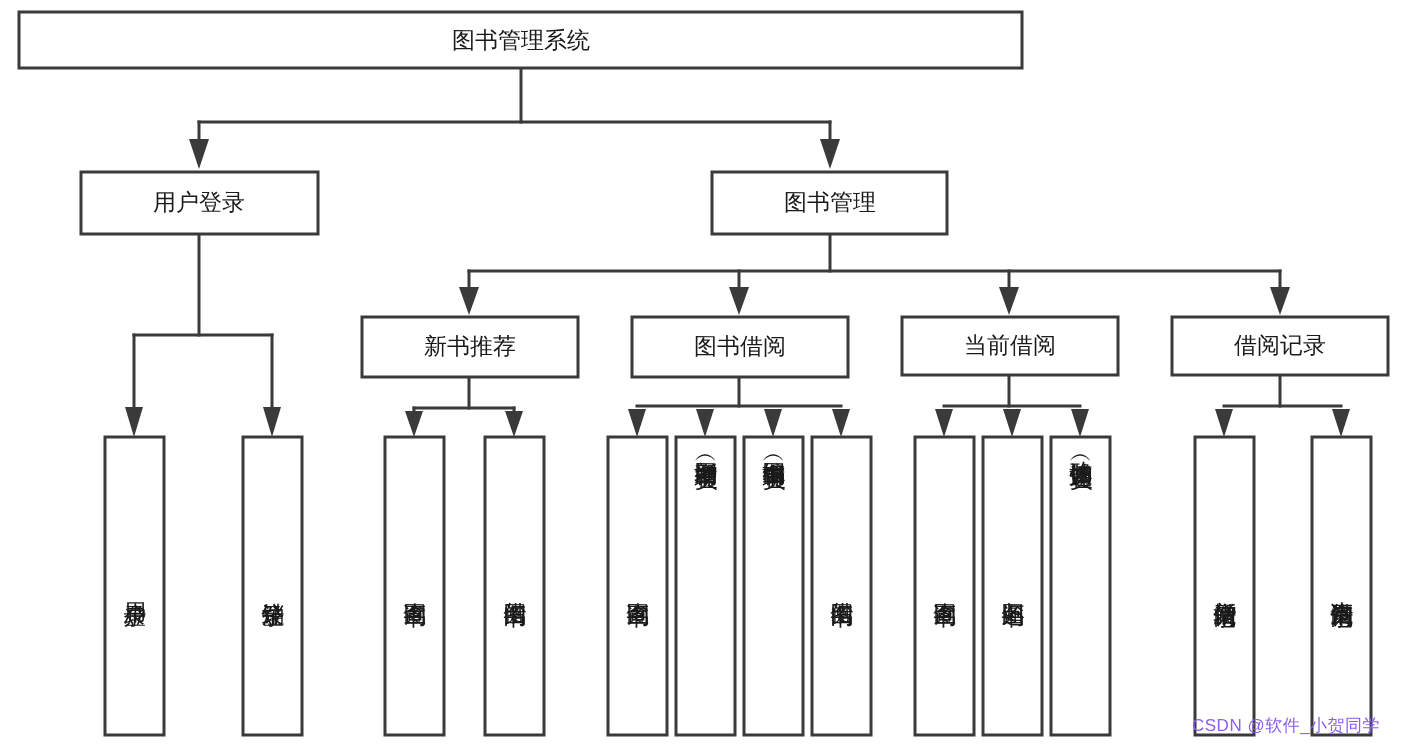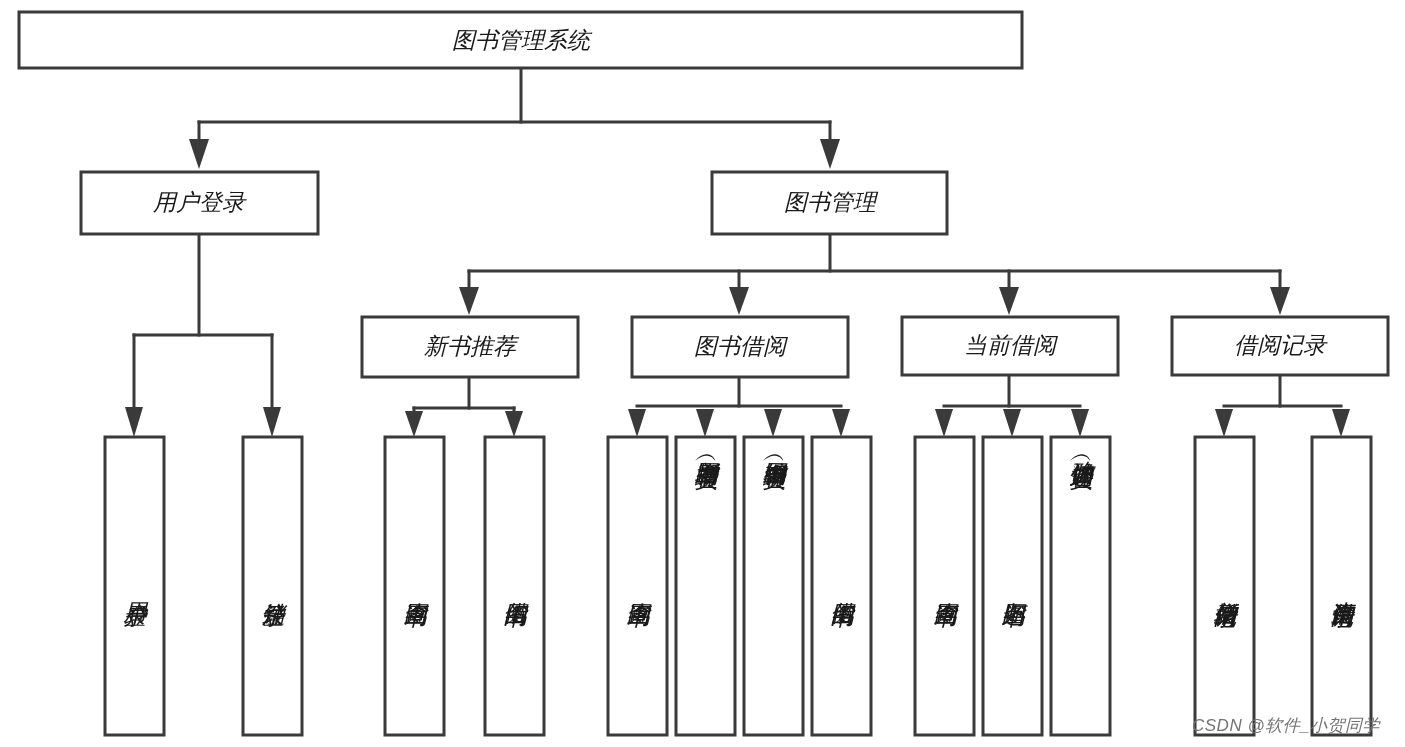--- a/index.html
+++ b/index.html
@@ -8,21 +8,20 @@
     padding: 0;
     background: #ffffff;
   }
   #diagram-root {
     position: relative;
     width: 1405px;
     height: 747px;
     background: #ffffff;
     font-family: "Liberation Sans", "DejaVu Sans", sans-serif;
     overflow: hidden;
-    font-style: italic;
   }
   svg#tree-svg {
     position: absolute;
     left: 0;
     top: 0;
     width: 1405px;
     height: 747px;
   }
   .node-box {
     fill: #ffffff;
@@ -60,21 +59,21 @@
     display: flex;
     align-items: center;
     justify-content: flex-start;
     white-space: nowrap;
     pointer-events: none;
   }
   .watermark {
     position: absolute;
     font-family: "Liberation Sans", "DejaVu Sans", sans-serif;
     font-size: 17px;
-    color: #737373;
+    color: #8b5cf6;
     white-space: nowrap;
     letter-spacing: 0.5px;
   }
 </style>
 </head>
 <body>
 
 <div id="diagram-root">
 
   <svg id="tree-svg" viewBox="0 0 1405 747">

